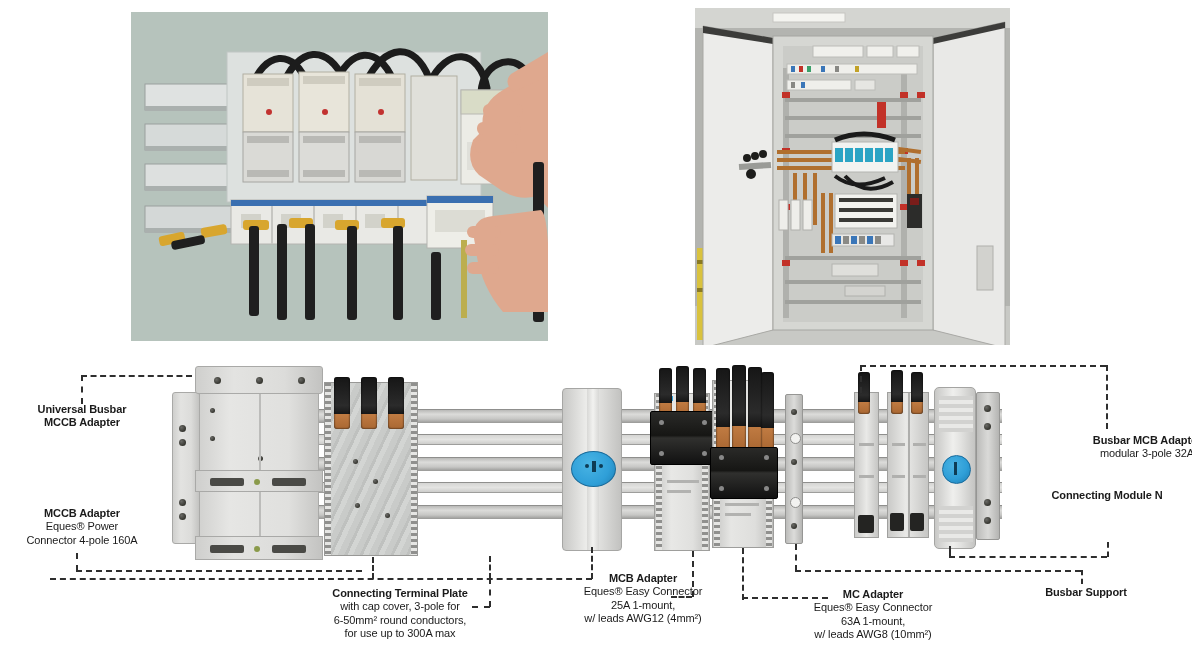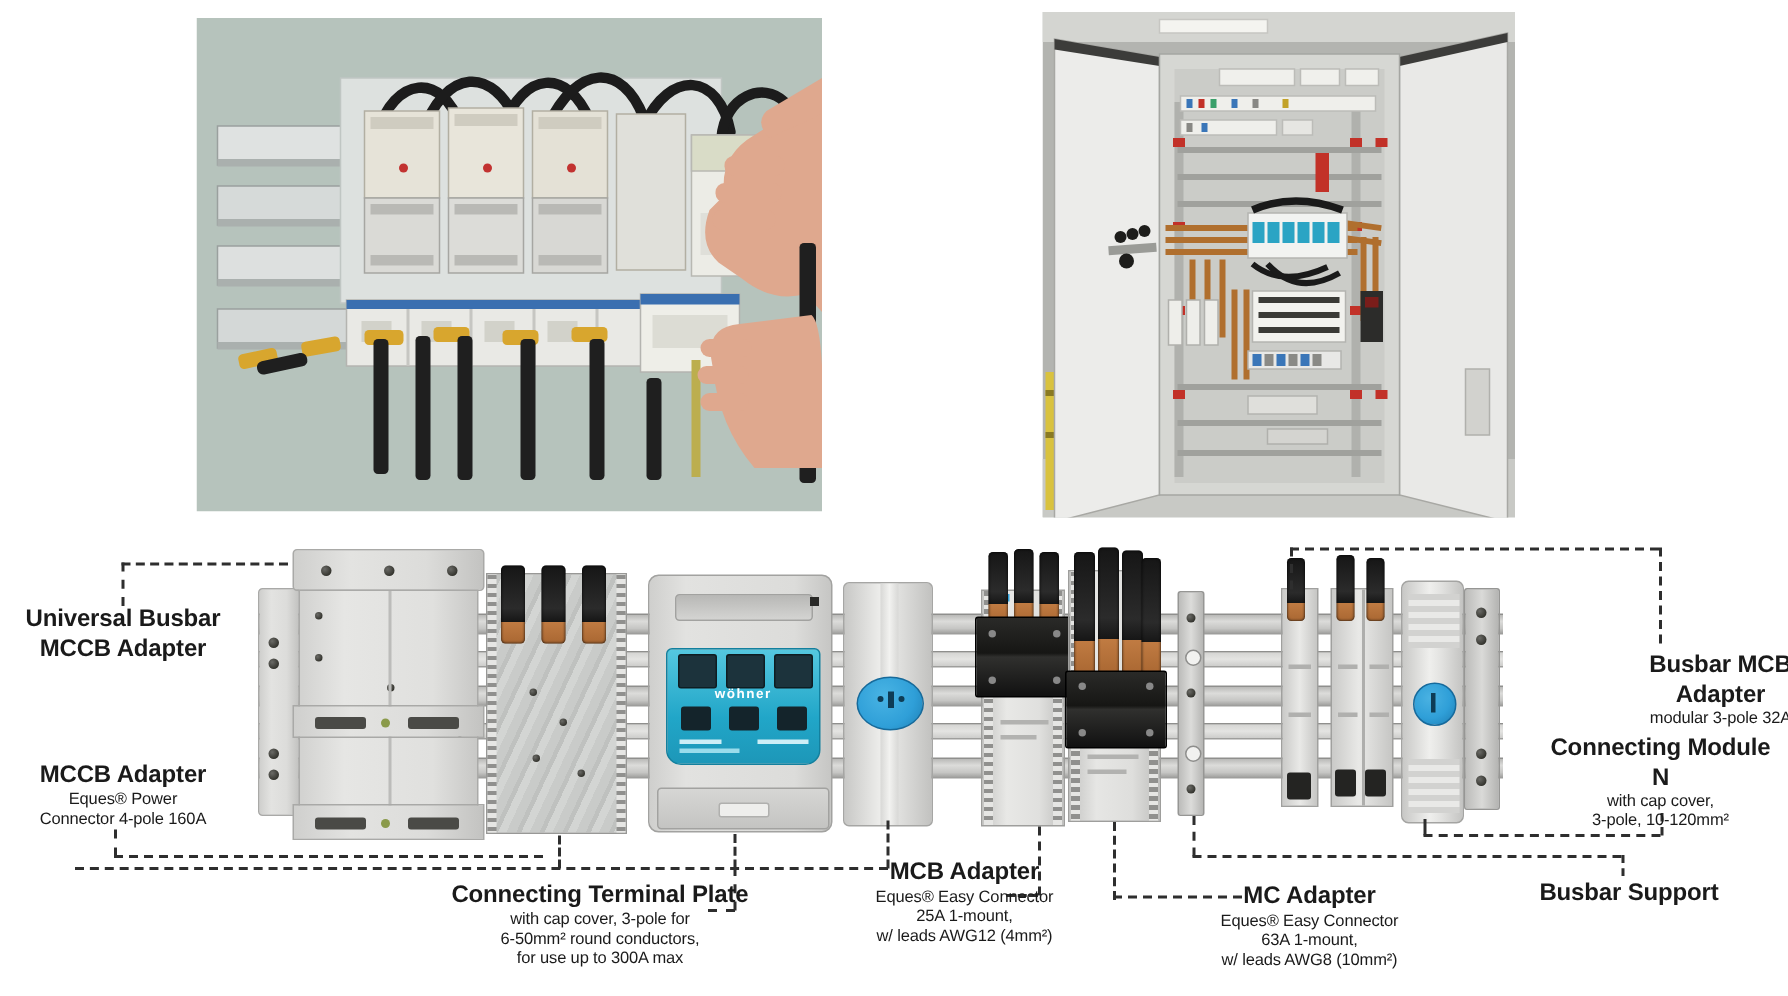--- a/index.html
+++ b/index.html
@@ -1,21 +1,21 @@
 <!DOCTYPE html>
 <html><head>
 <meta charset="utf-8">
 <style>
   html,body{margin:0;padding:0;background:#fff;}
   .stage{position:relative;width:1192px;height:664px;background:#ffffff;overflow:hidden;
          font-family:"Liberation Sans",sans-serif;color:#1a1a1a;}
   .abs{position:absolute;}
   
   .callout{position:absolute;text-align:center;line-height:1.22;}
-  .c-title{font-weight:bold;font-size:16px;white-space:pre-line;letter-spacing:-0.1px;}
+  .c-title{font-weight:bold;font-size:11px;white-space:pre-line;letter-spacing:-0.1px;}
   .c-body{font-size:11px;white-space:pre-line;letter-spacing:-0.1px;}
   
   .dh{position:absolute;height:0;border-top:2px dashed #2e2e2e;}
   .dv{position:absolute;width:0;border-left:2px dashed #2e2e2e;}
   
   .rail{position:absolute;left:172px;width:830px;border-top:1px solid #8f8f8d;border-bottom:1px solid #9e9e9c;}
   .rail.dark{background:linear-gradient(180deg,#b9b9b7,#dcdcda 35%,#c6c6c4 75%,#a3a3a1);}
   .rail.lite{background:linear-gradient(180deg,#d5d5d3,#e4e4e2 50%,#cdcdcb);}
   
   .comp{position:absolute;box-sizing:border-box;}
@@ -316,39 +316,20 @@
       <div class="perf" style="right:0;"></div>
     <div class="bolt" style="left:28px;top:76px;width:5px;height:5px;"></div>
     <div class="bolt" style="left:48px;top:96px;width:5px;height:5px;"></div>
     <div class="bolt" style="left:30px;top:120px;width:5px;height:5px;"></div>
     <div class="bolt" style="left:60px;top:130px;width:5px;height:5px;"></div>
   </div>
   <div class="cable" style="left:334px;top:377px;width:16px;height:52px;"></div>
   <div class="cable" style="left:361px;top:377px;width:16px;height:52px;"></div>
   <div class="cable" style="left:388px;top:377px;width:16px;height:52px;"></div>
 
-  <div class="comp" style="left:432px;top:383px;width:123px;height:172px;background:linear-gradient(90deg,#cfcfcd,#e2e2e0 20%,#dcdcda 80%,#c6c6c4);border:1px solid #a2a2a0;border-radius:7px;">
-    <div class="abs" style="left:17px;top:12px;width:90px;height:16px;background:linear-gradient(180deg,#b8b8b6,#d4d4d2);border:1px solid #a2a2a0;border-radius:3px;"></div>
-    <div class="abs" style="right:8px;top:14px;width:6px;height:6px;background:#2a2a28;"></div>
-    <div class="abs" style="left:11px;top:48px;width:101px;height:76px;background:linear-gradient(180deg,#55c8e0,#21a6c8 60%,#1d97b8);border:1px solid #13809e;border-radius:4px 4px 10px 10px;">
-      <div class="abs" style="left:7px;top:3px;width:24px;height:21px;background:#1c333c;border-radius:2px;border:1px solid #0e1d22;"></div>
-      <div class="abs" style="left:39px;top:3px;width:24px;height:21px;background:#1c333c;border-radius:2px;border:1px solid #0e1d22;"></div>
-      <div class="abs" style="left:71px;top:3px;width:24px;height:21px;background:#1c333c;border-radius:2px;border:1px solid #0e1d22;"></div>
-      <div class="abs" style="left:0;top:24px;width:101px;text-align:center;font-size:9px;font-weight:bold;color:#ffffff;letter-spacing:1px;">wöhner</div>
-      <div class="abs" style="left:9px;top:38px;width:20px;height:16px;background:#14242b;border-radius:2px;"></div>
-      <div class="abs" style="left:41px;top:38px;width:20px;height:16px;background:#14242b;border-radius:2px;"></div>
-      <div class="abs" style="left:73px;top:38px;width:20px;height:16px;background:#14242b;border-radius:2px;"></div>
-      <div class="abs" style="left:8px;top:60px;width:28px;height:3px;background:#cdeef6;"></div>
-      <div class="abs" style="left:60px;top:60px;width:34px;height:3px;background:#cdeef6;"></div>
-      <div class="abs" style="left:8px;top:66px;width:40px;height:3px;background:#9adceb;"></div>
-    </div>
-    <div class="abs" style="left:5px;top:141px;width:113px;height:26px;background:linear-gradient(180deg,#d6d6d4,#c4c4c2);border:1px solid #a2a2a0;border-radius:3px;">
-      <div class="abs" style="left:40px;top:9px;width:32px;height:8px;background:#eeeeec;border:1px solid #b0b0ae;border-radius:2px;"></div>
-    </div>
-  </div>
 
   <div class="comp" style="left:562px;top:388px;width:60px;height:163px;background:linear-gradient(90deg,#c8c8c6,#ececea 40%,#e2e2e0 60%,#c2c2c0);border:1px solid #a6a6a4;border-radius:4px;">
     <div class="abs" style="left:24px;top:0;width:12px;height:161px;background:linear-gradient(90deg,#d8d8d6,#f2f2f0,#d8d8d6);"></div>
     <div class="abs" style="left:8px;top:62px;width:43px;height:34px;background:radial-gradient(circle at 40% 35%,#49b4e4,#2f9fd8 60%,#1f7fb4);border-radius:50%;border:1px solid #176a9a;">
       <div class="abs" style="left:13px;top:12px;width:4px;height:4px;border-radius:50%;background:#0e3c55;"></div>
       <div class="abs" style="left:20px;top:9px;width:4px;height:11px;background:#0e3c55;"></div>
       <div class="abs" style="left:27px;top:12px;width:4px;height:4px;border-radius:50%;background:#0e3c55;"></div>
     </div>
   </div>
 
@@ -480,17 +461,15 @@
   </div>
   <div class="callout" style="left:983px;top:586px;width:206px;">
     <div class="c-title">Busbar Support</div>
   </div>
   <div class="callout" style="left:1068px;top:434px;width:158px;">
     <div class="c-title">Busbar MCB Adapter</div>
     <div class="c-body">modular 3-pole 32A</div>
   </div>
   <div class="callout" style="left:1028px;top:489px;width:158px;">
     <div class="c-title">Connecting Module N</div>
-    <div class="c-body">with cap cover,
-3-pole, 10-120mm²</div>
   </div>
 
 </div>
 
 </body></html>

